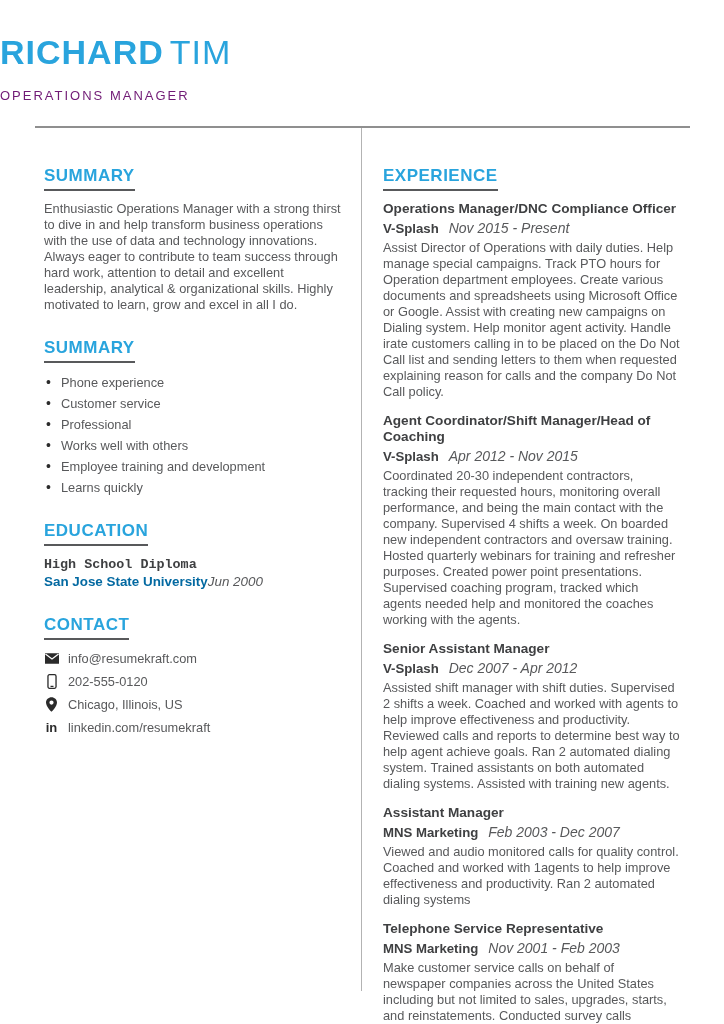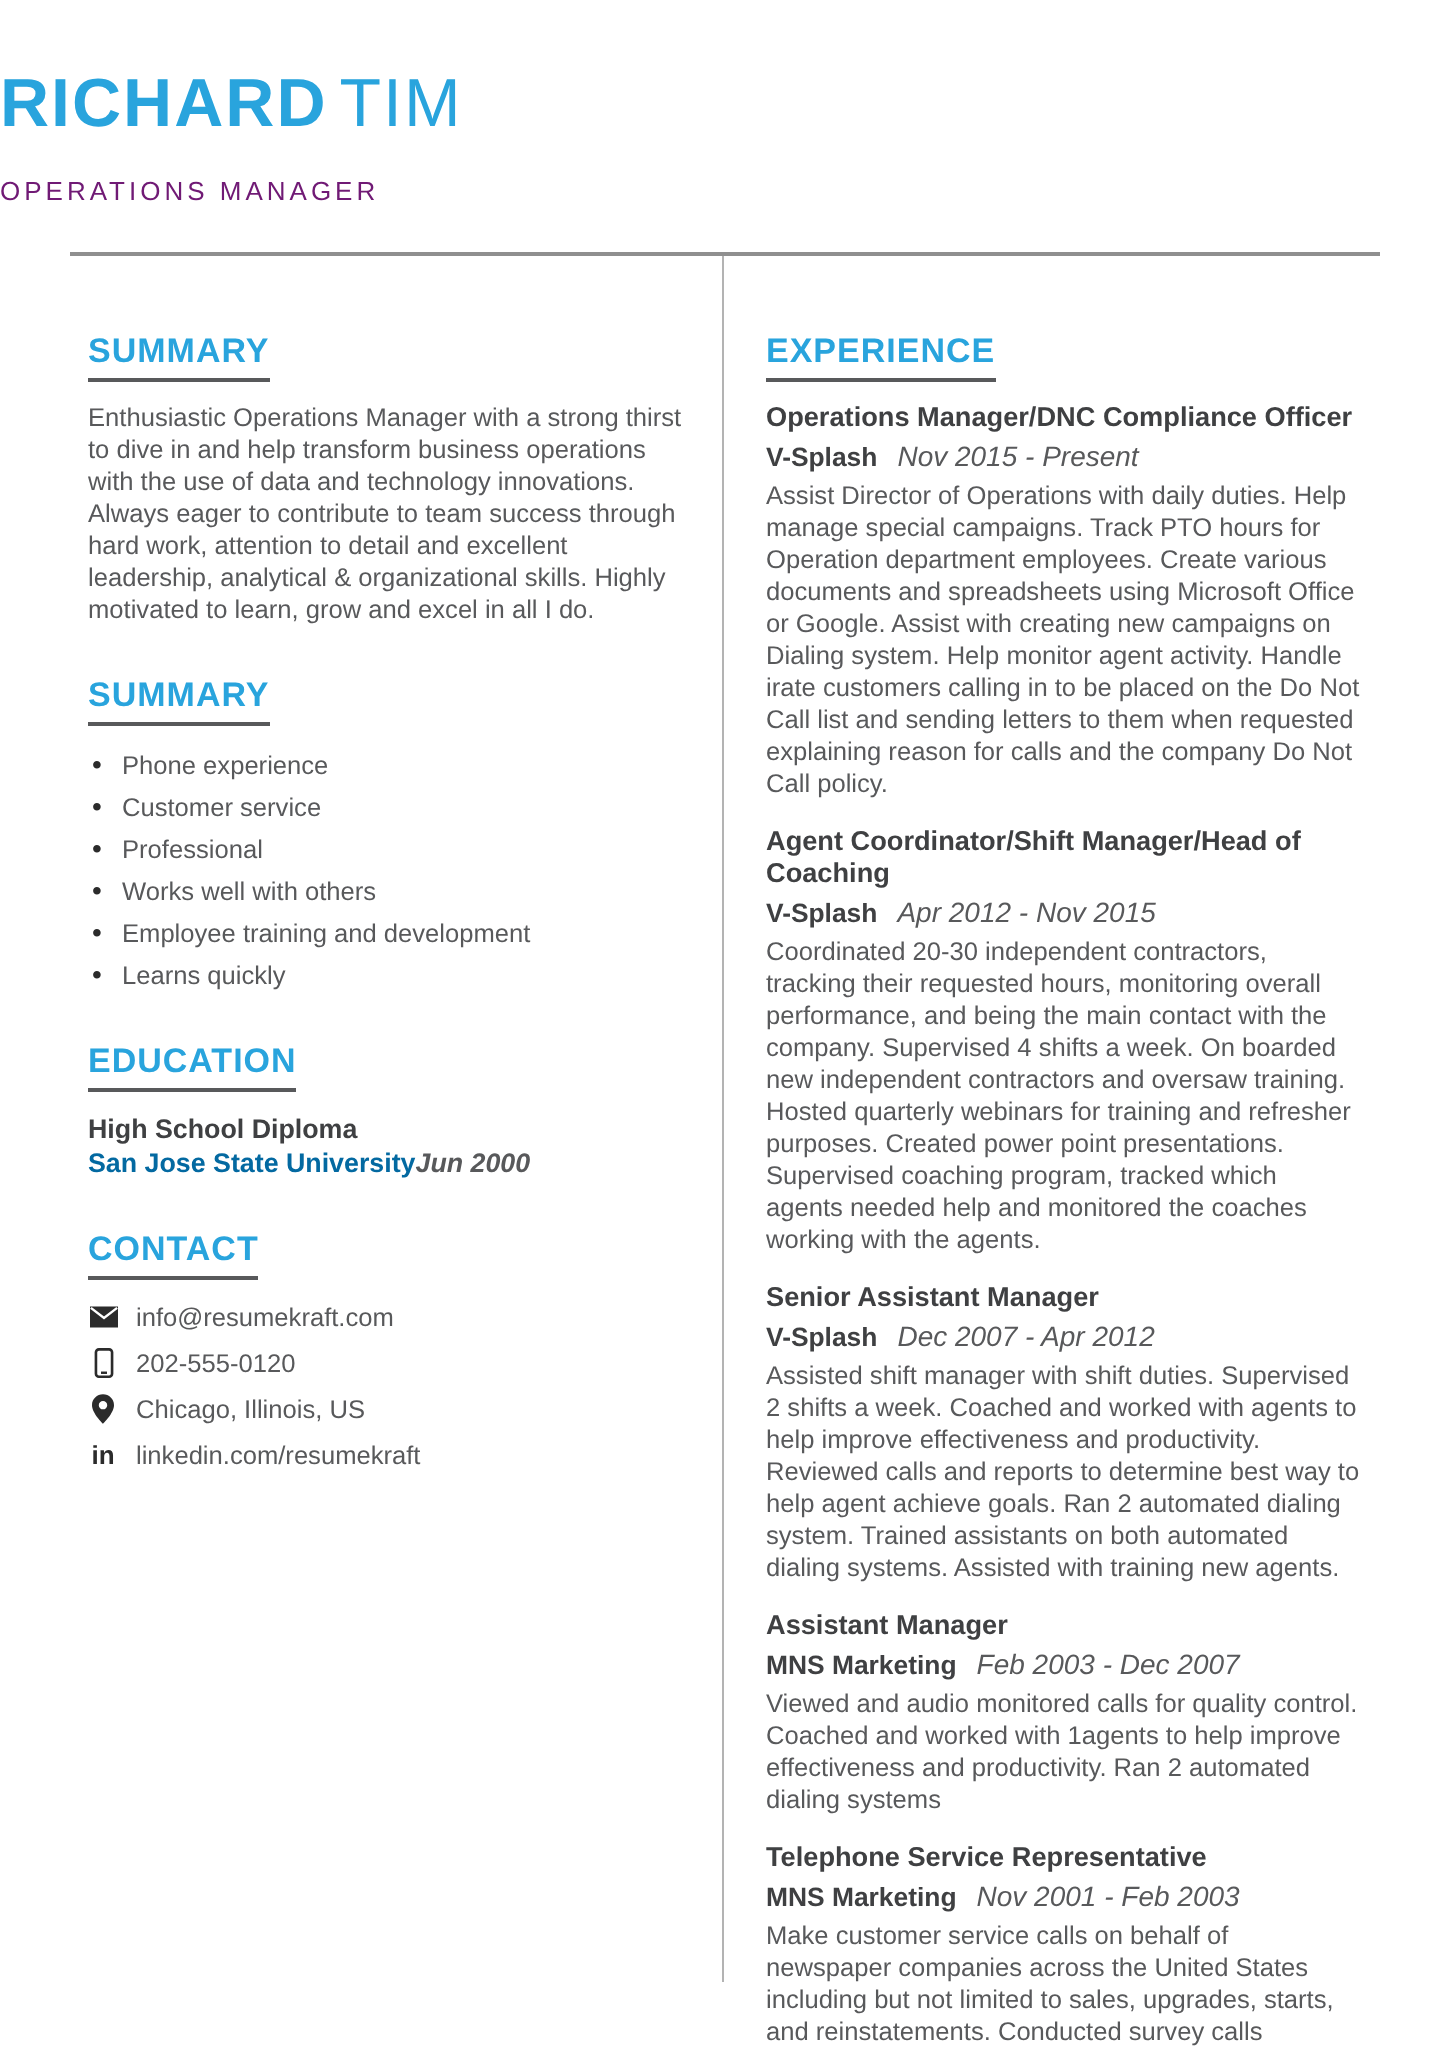--- a/index.html
+++ b/index.html
@@ -69,24 +69,24 @@
   }
   .skills-list li::before {
     content: "•";
     position: absolute;
     left: 2px;
     top: -1px;
     color: #2b2b2b;
     font-size: 14px;
   }
   
-  .edu-degree { font-size: 13.4px; font-weight: 700; color: #3f4042; line-height: 17px; }
+  .edu-degree { font-size: 13.4px; font-weight: 700; color: #3f4042; line-height: 17px; font-family: Liberation Mono, monospace; }
   .edu-line   { font-size: 13.4px; line-height: 17px; }
   .edu-school { font-weight: 700; color: #0369a1; }
-  .edu-date   { font-style: italic; font-weight: 700; color: #58595b; }
+  .edu-date   { font-style: italic; font-weight: 400; color: #58595b; }
   
   .contact-row { display: flex; align-items: center; margin-bottom: 7px; height: 16px; }
   .contact-icon { width: 15px; margin-right: 9px; display: inline-flex; justify-content: center; align-items: center; }
   .contact-text { font-size: 12.8px; color: #58595b; }
   .li-glyph { font-weight: 700; font-size: 13px; color: #2b2b2b; letter-spacing: 0; }
   
   .job { margin-bottom: 13px; }
   .job-title {
     font-size: 13.6px;
     font-weight: 700;

